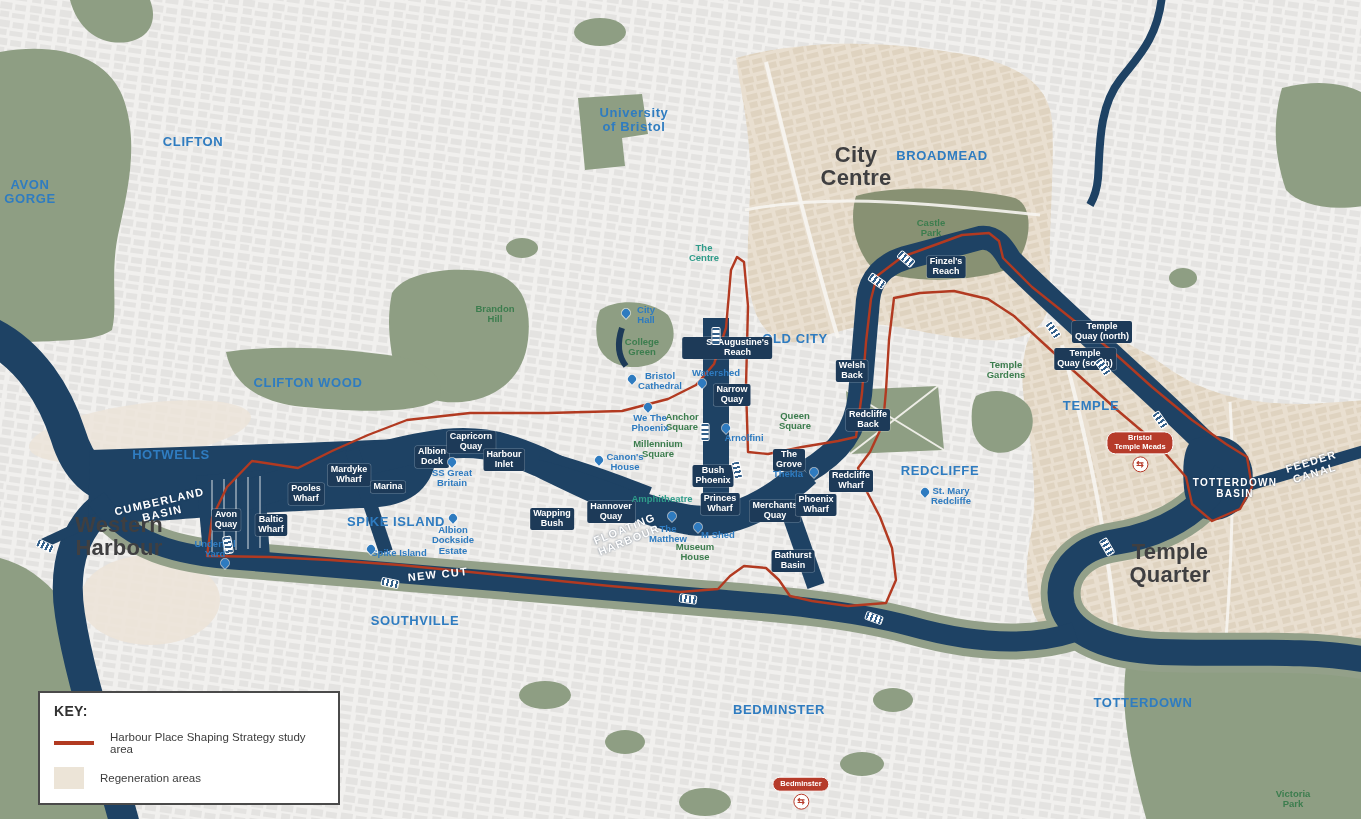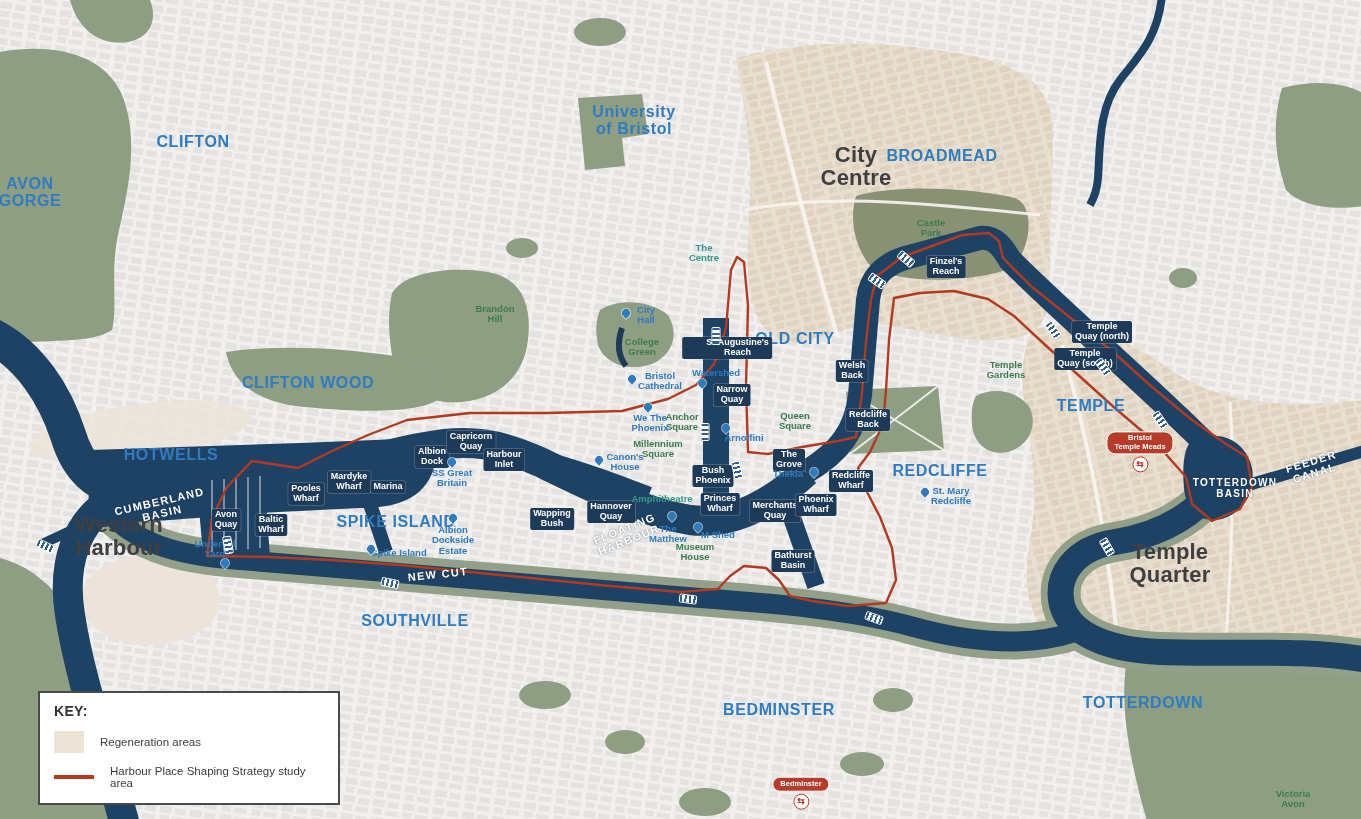--- a/index.html
+++ b/index.html
@@ -3,21 +3,21 @@
 <meta charset="utf-8">
 <style>
   html,body{margin:0;padding:0;background:#fff;}
   .canvas{position:relative;width:1361px;height:819px;overflow:hidden;
           background:#f1f0ee;font-family:"Liberation Sans",sans-serif;}
   .canvas svg{position:absolute;left:0;top:0;}
   #labels{position:absolute;left:0;top:0;width:100%;height:100%;}
   .lbl{position:absolute;white-space:pre-line;text-align:center;line-height:1.08;
        transform:translate(-50%,-50%);pointer-events:none;}
   .area{font-size:22px;font-weight:bold;color:var(--area_dark);letter-spacing:.2px;line-height:1.05;}
-  .district{font-size:16px;font-weight:bold;color:var(--district_blue);letter-spacing:.6px;}
+  .district{font-size:13px;font-weight:bold;color:var(--district_blue);letter-spacing:.6px;}
   .water{font-size:11px;font-weight:bold;color:#fff;letter-spacing:1.3px;
          text-shadow:0 0 2px rgba(20,45,75,.65);}
   .wharf{font-size:9px;font-weight:bold;color:#fff;background:var(--pill);
          padding:1px 3px;border-radius:2px;line-height:1.1;box-shadow:0 0 0 .5px rgba(255,255,255,.35);}
   .poi{font-size:9.5px;font-weight:bold;color:var(--poi_blue);}
   .green{font-size:9.5px;font-weight:bold;color:var(--green_label);}
   .green.teal{color:var(--teal);}
   .pin{position:absolute;width:8px;height:8px;background:var(--poi_blue);
        border-radius:50% 50% 50% 0;transform:translate(-50%,-100%) rotate(-45deg);
        box-shadow:0 0 0 1px rgba(255,255,255,.6);}
@@ -167,21 +167,21 @@
       <div class="lbl water" style="left: 438px; top: 575px; transform: translate(-50%, -50%) rotate(-6deg);">NEW CUT</div>
       <div class="lbl water" style="left: 1313px; top: 468px; transform: translate(-50%, -50%) rotate(-17deg);">FEEDER CANAL</div>
       <div class="lbl water" style="left: 1235px; top: 489px; transform: translate(-50%, -50%); font-size: 10px;">TOTTERDOWN
 BASIN</div>
       <div class="lbl wharf" style="left: 226px; top: 520px; transform: translate(-50%, -50%);">Avon
 Quay</div>
       <div class="lbl wharf" style="left: 271px; top: 525px; transform: translate(-50%, -50%);">Baltic
 Wharf</div>
       <div class="lbl wharf" style="left: 306px; top: 494px; transform: translate(-50%, -50%);">Pooles
 Wharf</div>
-      <div class="lbl wharf" style="left: 349px; top: 475px; transform: translate(-50%, -50%); margin-top: 7px;">Mardyke
+      <div class="lbl wharf" style="left: 349px; top: 475px; transform: translate(-50%, -50%);">Mardyke
 Wharf</div>
       <div class="lbl wharf" style="left: 388px; top: 487px; transform: translate(-50%, -50%);">Marina</div>
       <div class="lbl wharf" style="left: 432px; top: 457px; transform: translate(-50%, -50%);">Albion
 Dock</div>
       <div class="lbl wharf" style="left: 471px; top: 442px; transform: translate(-50%, -50%);">Capricorn
 Quay</div>
       <div class="lbl wharf" style="left: 504px; top: 460px; transform: translate(-50%, -50%);">Harbour
 Inlet</div>
       <div class="lbl wharf" style="left: 552px; top: 519px; transform: translate(-50%, -50%);">Wapping
 Bush</div>
@@ -225,21 +225,21 @@
 Square</div>
       <div class="lbl green" style="left: 795px; top: 421px; transform: translate(-50%, -50%);">Queen
 Square</div>
       <div class="lbl green" style="left: 931px; top: 228px; transform: translate(-50%, -50%);">Castle
 Park</div>
       <div class="lbl green" style="left: 1006px; top: 370px; transform: translate(-50%, -50%);">Temple
 Gardens</div>
       <div class="lbl green" style="left: 695px; top: 552px; transform: translate(-50%, -50%);">Museum
 House</div>
       <div class="lbl green" style="left: 1293px; top: 799px; transform: translate(-50%, -50%);">Victoria
-Avon</div>
+Park</div>
       <div class="lbl green teal" style="left: 704px; top: 253px; transform: translate(-50%, -50%);">The
 Centre</div>
       <div class="lbl green teal" style="left: 662px; top: 499px; transform: translate(-50%, -50%);">Amphitheatre</div>
       <div class="lbl poi" style="left: 646px; top: 315px; transform: translate(-50%, -50%);">City
 Hall</div>
       <div class="pin" style="left: 626px; top: 317px;"></div>
       <div class="lbl poi" style="left: 660px; top: 381px; transform: translate(-50%, -50%);">Bristol
 Cathedral</div>
       <div class="pin" style="left: 632px; top: 383px;"></div>
       <div class="lbl poi" style="left: 650px; top: 423px; transform: translate(-50%, -50%);">We The
@@ -295,21 +295,21 @@
       </div>
       <div class="station" style="left: 801px; top: 793px;">
         <div class="st-pill">Bedminster</div>
         <div class="st-icon">⇆</div>
       </div>
     </div>
 
   <div class="key">
     <div class="key-title">KEY:</div>
     <div class="key-row">
+      <span class="sw-line"></span>
+      <span>Harbour Place Shaping Strategy study area</span>
+    </div>
+    <div class="key-row">
       <span class="sw-area"></span>
       <span>Regeneration areas</span>
     </div>
-    <div class="key-row">
-      <span class="sw-line"></span>
-      <span>Harbour Place Shaping Strategy study area</span>
-    </div>
   </div>
 </div>
 
 </body></html>

